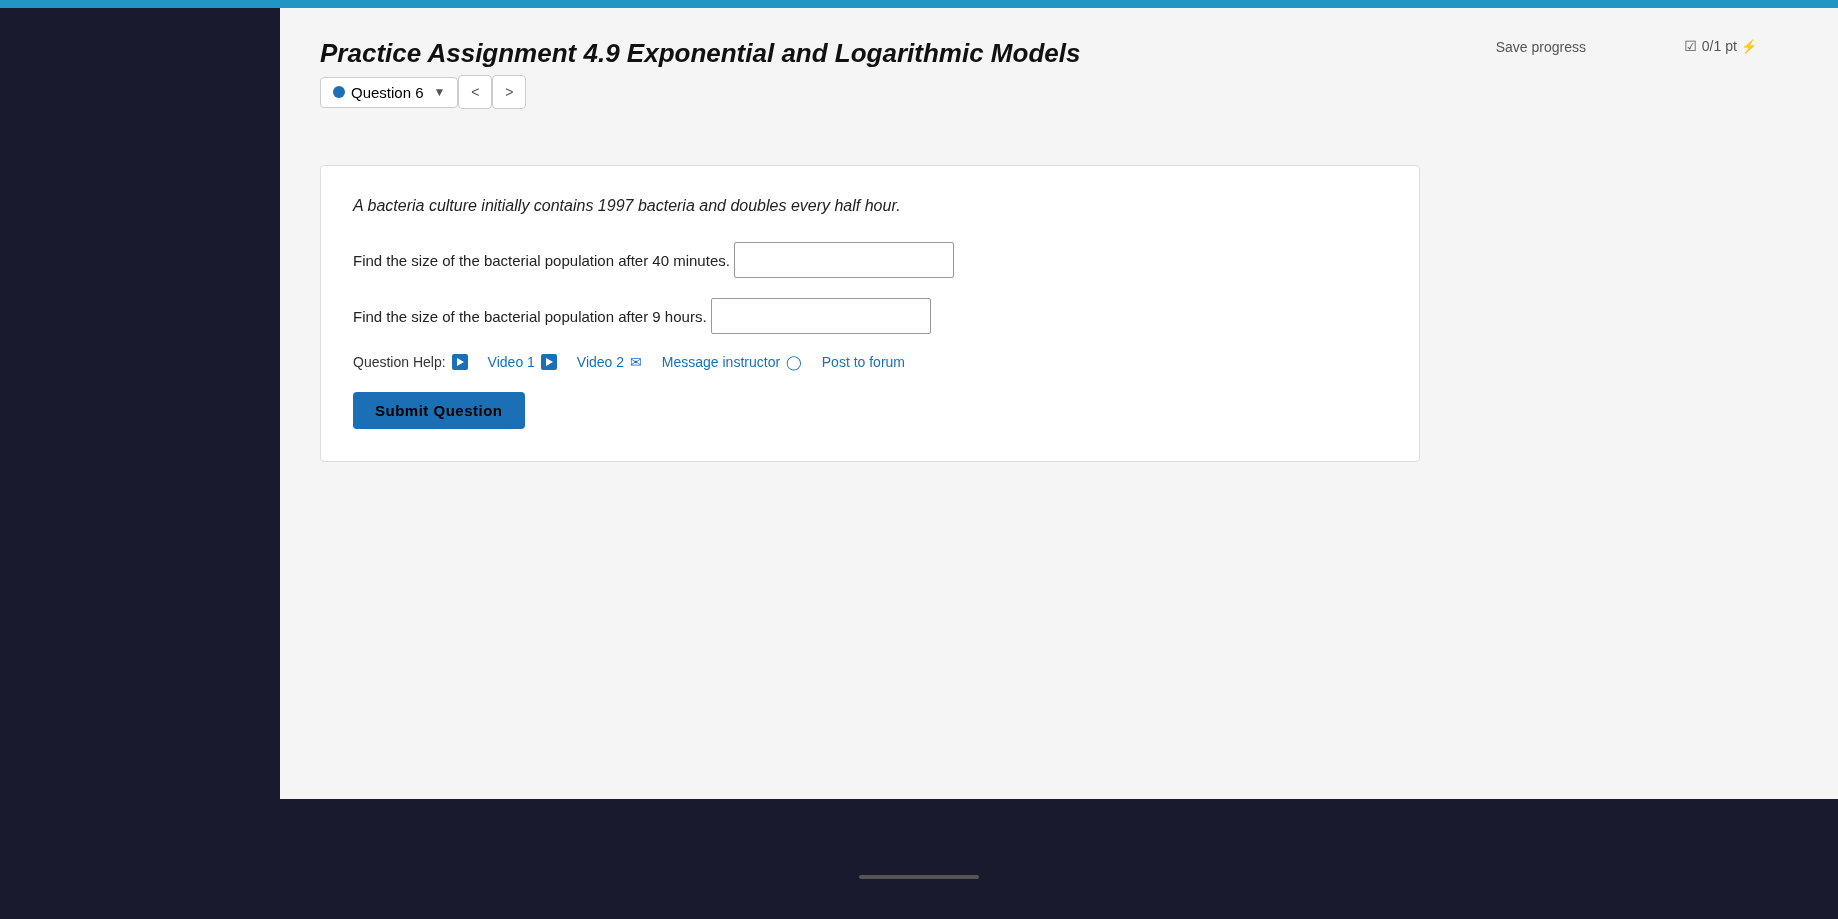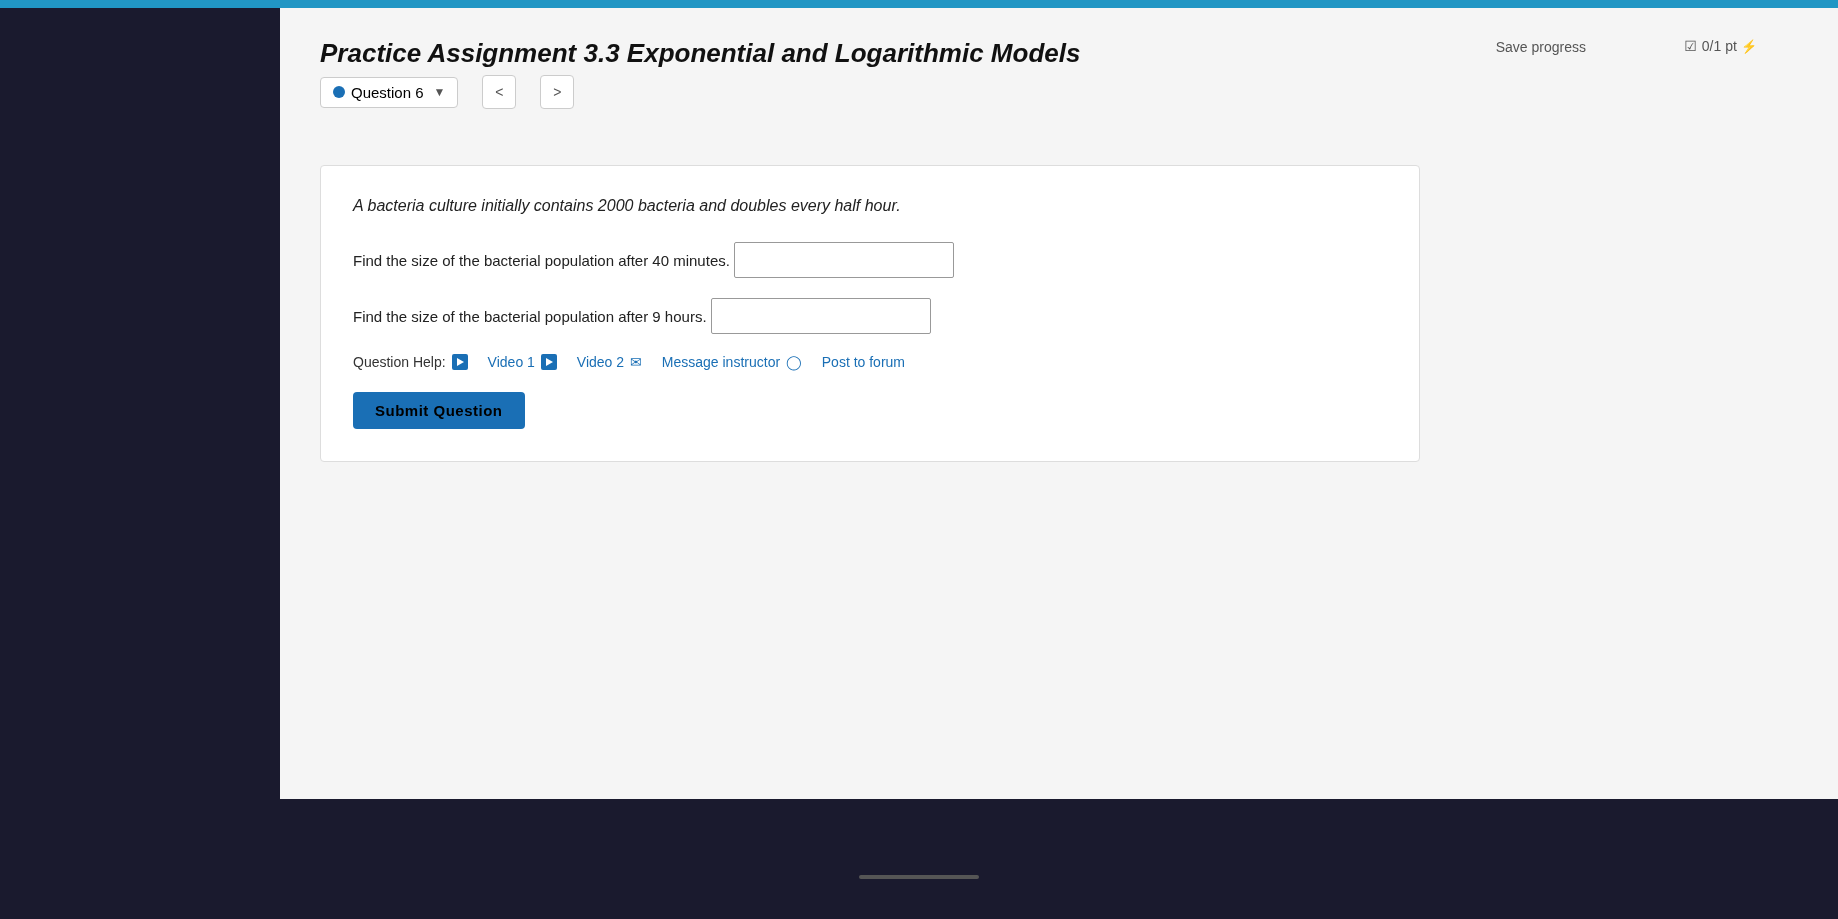--- a/index.html
+++ b/index.html
@@ -46,21 +46,21 @@
 
     .score-line {
       font-size: 15px;
       color: #333;
       margin-bottom: 24px;
     }
 
     .question-nav {
       display: flex;
       align-items: center;
-      gap: 24px;
+      gap: 0;
       margin-bottom: 28px;
     }
 
     .question-selector {
       display: flex;
       align-items: center;
       gap: 6px;
       border: 1px solid #ccc;
       border-radius: 4px;
       padding: 6px 12px;
@@ -222,21 +222,21 @@
 
 <div class="main-container">
   <div class="left-panel"></div>
 
   <div class="content-area">
 
     <div style="position: absolute; top: 30px; right: 212px;">
       <a href="#" style="font-size:14px; color:#555; text-decoration:none;">Save progress</a>
     </div>
 
-    <h1 class="page-title">Practice Assignment 3.3 Exponential and Logarithmic Models</h1>
+    <h1 class="page-title">Practice Assignment 4.9 Exponential and Logarithmic Models</h1>
 
 
     <div style="display:flex; align-items:center; justify-content:space-between; margin-bottom:28px;">
       <div class="question-nav">
         <div class="question-selector">
           <span class="question-dot"></span>
           <span>Question 6</span>
           <span style="margin-left:4px; font-size:12px; color:#555;">▼</span>
         </div>
         <div class="nav-arrow">
@@ -249,21 +249,21 @@
 
       <div class="points-badge">
         <span style="font-size:14px;">☑</span>
         <span>0/1 pt</span>
         <span style="font-size:13px; color:#888;">⚡</span>
       </div>
     </div>
 
     <div class="question-body">
 
-      <p class="problem-statement">A bacteria culture initially contains 2000 bacteria and doubles every half hour.</p>
+      <p class="problem-statement">A bacteria culture initially contains 1997 bacteria and doubles every half hour.</p>
 
       <div class="answer-row">
         <span class="answer-label">Find the size of the bacterial population after 40 minutes.</span>
         <input class="answer-input" type="text" placeholder="" style="">
       </div>
 
       <div class="answer-row">
         <span class="answer-label">Find the size of the bacterial population after 9 hours.</span>
         <input class="answer-input" type="text" placeholder="" style="">
       </div>

